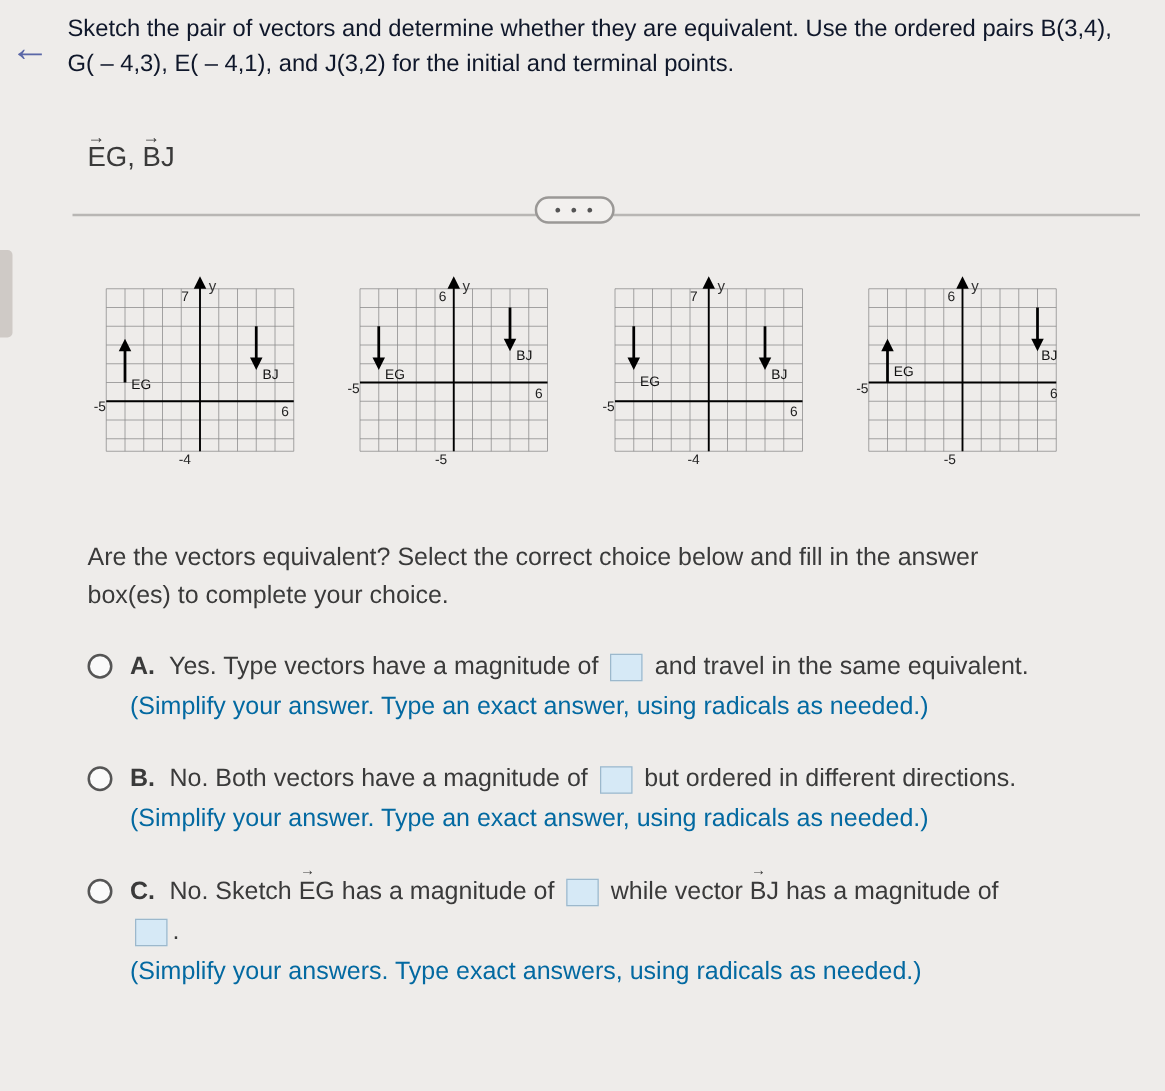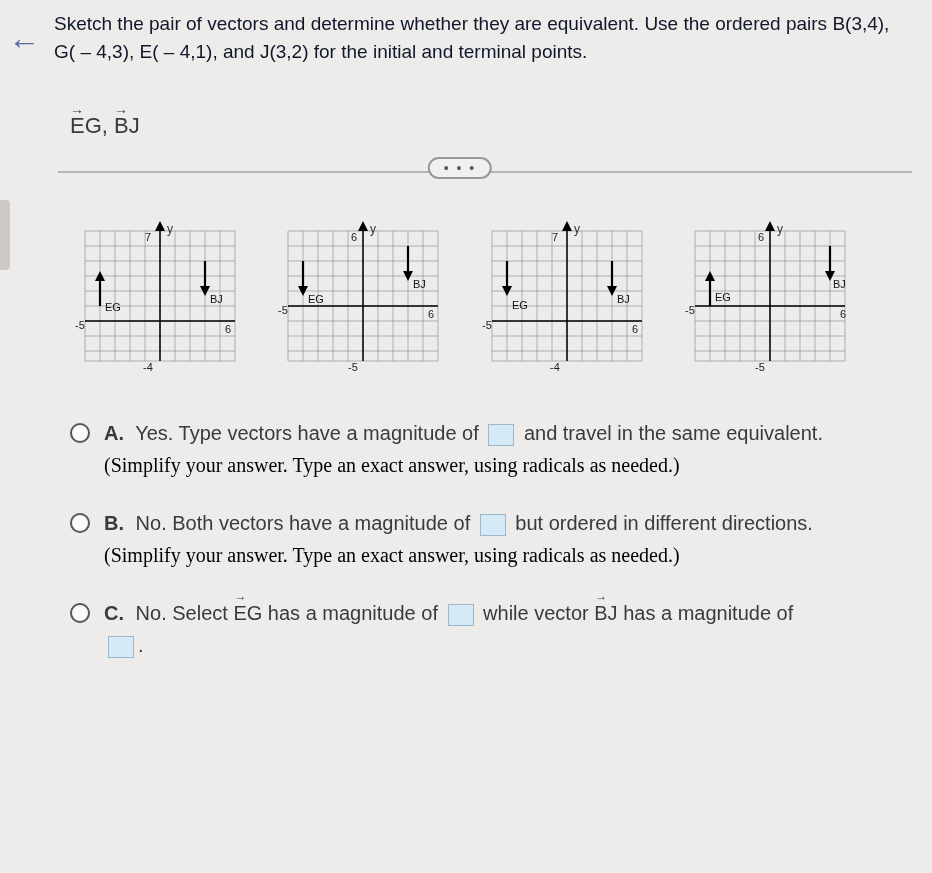--- a/index.html
+++ b/index.html
@@ -125,22 +125,21 @@
   .fill-box {
     display: inline-block;
     width: 26px;
     height: 22px;
     background: #d6e9f6;
     border: 1px solid #9cb8cc;
     vertical-align: middle;
     margin: 0 4px;
   }
   .hint {
-    color: #000000;
-    font-family: Liberation Serif, serif;
+    color: #0369a1;
   }
   .vec-inline {
     position: relative;
     display: inline-block;
   }
   .vec-inline::before {
     content: "→";
     position: absolute;
     top: -10px;
     left: 1px;
@@ -345,20 +344,21 @@
         <polygon points="25,60 20,70 30,70" fill="#000"></polygon>
         <text class="vec-label" x="30" y="90">EG</text>
         <line x1="145" y1="35" x2="145" y2="65" stroke="#000" stroke-width="2.2"></line>
         <polygon points="145,70 140,60 150,60" fill="#000"></polygon>
         <text class="vec-label" x="148" y="77">BJ</text>
       </svg>
     </div>
 
   </div>
 
+  <div class="question-block">Are the vectors equivalent? Select the correct choice below and fill in the answer box(es) to complete your choice.</div>
 
   <div class="choices">
 
     <div class="choice">
       <div class="radio"></div>
       <div>
         <span class="choice-letter">A.</span>
         <span>Yes. Type vectors have a magnitude of </span><span class="fill-box"></span><span> and travel in the same equivalent.</span><br>
         <span class="hint">(Simplify your answer. Type an exact answer, using radicals as needed.)</span>
       </div>
@@ -370,19 +370,20 @@
         <span class="choice-letter">B.</span>
         <span>No. Both vectors have a magnitude of </span><span class="fill-box"></span><span> but ordered in different directions.</span><br>
         <span class="hint">(Simplify your answer. Type an exact answer, using radicals as needed.)</span>
       </div>
     </div>
 
     <div class="choice">
       <div class="radio"></div>
       <div>
         <span class="choice-letter">C.</span>
-        <span>No. Select </span><span class="vec-inline">EG</span><span> has a magnitude of </span><span class="fill-box"></span><span> while vector </span><span class="vec-inline">BJ</span><span> has a magnitude of</span><br>
+        <span>No. Sketch </span><span class="vec-inline">EG</span><span> has a magnitude of </span><span class="fill-box"></span><span> while vector </span><span class="vec-inline">BJ</span><span> has a magnitude of</span><br>
         <span class="fill-box"></span><span>.</span><br>
+        <span class="hint">(Simplify your answers. Type exact answers, using radicals as needed.)</span>
       </div>
     </div>
 
   </div>
 </div>
 
 </body></html>

